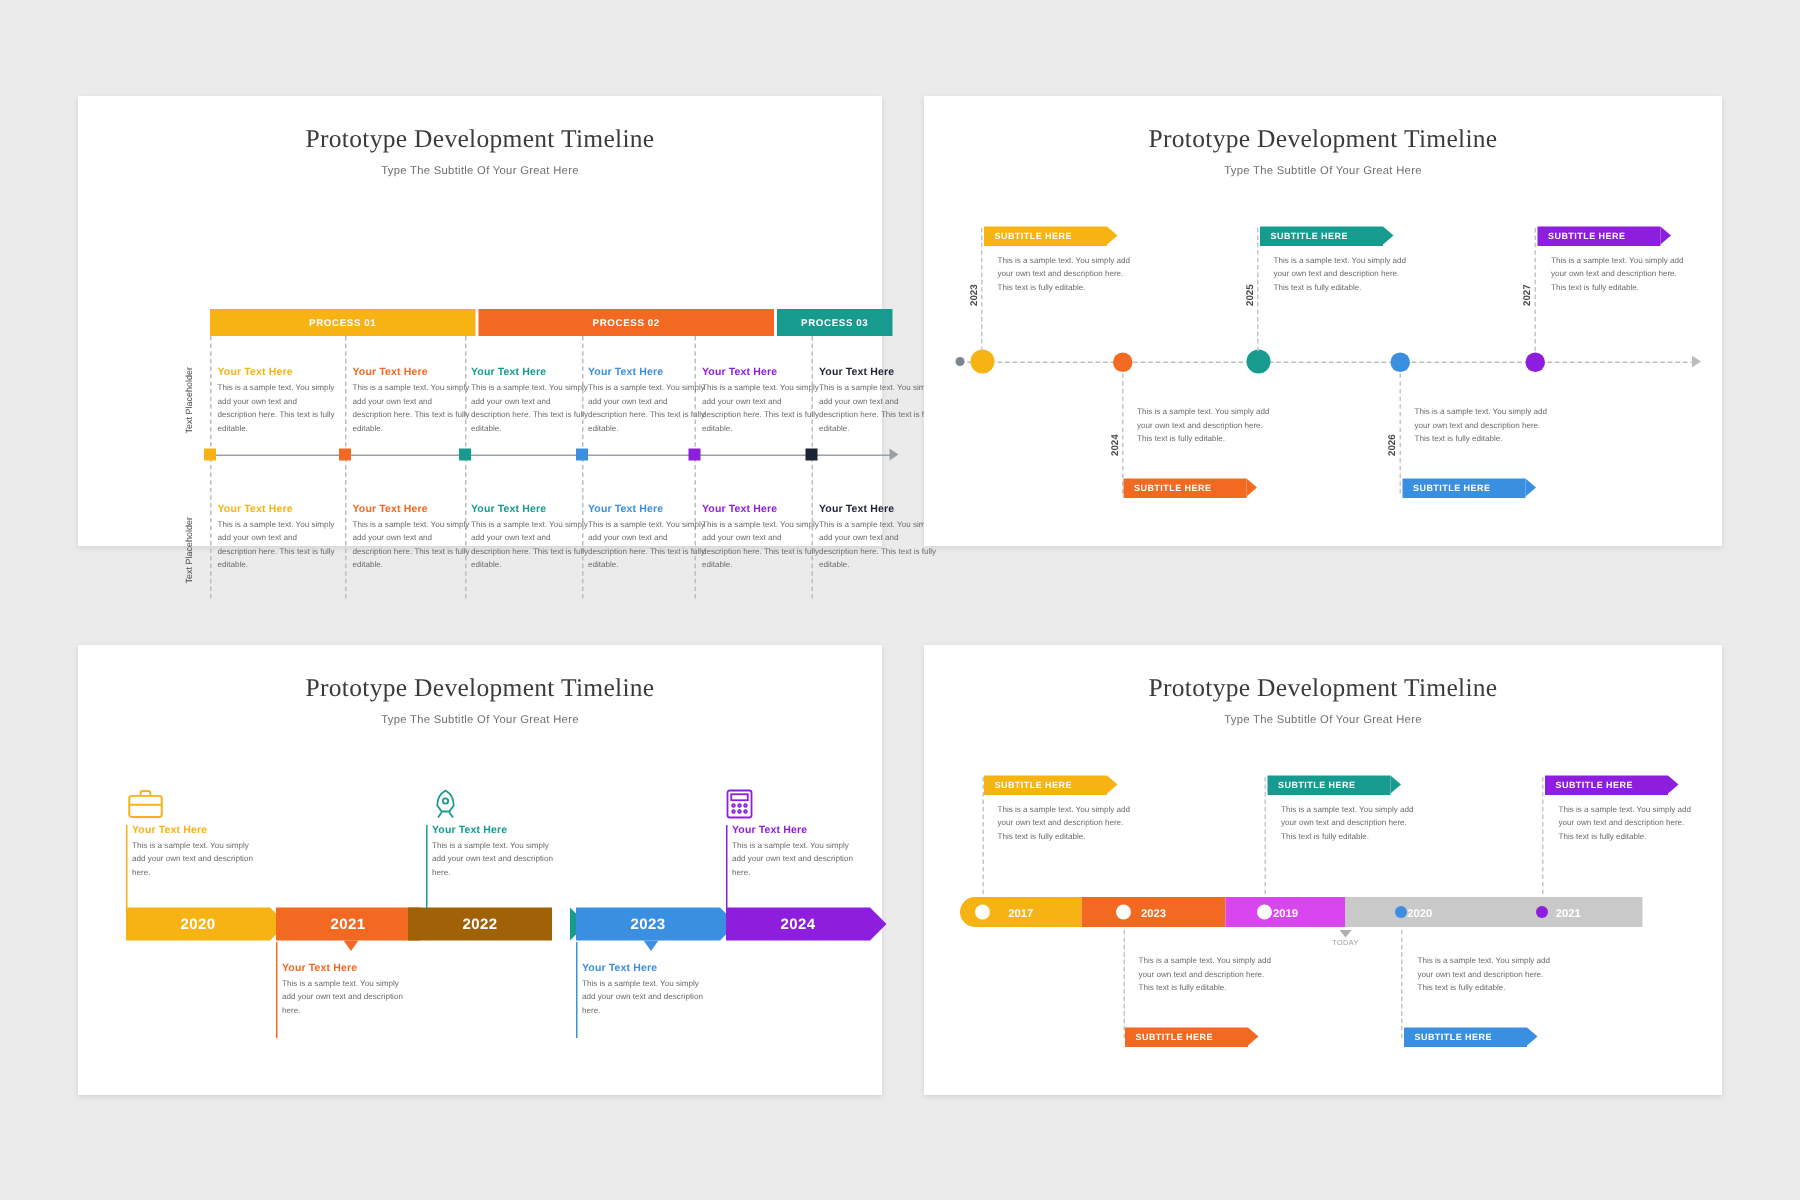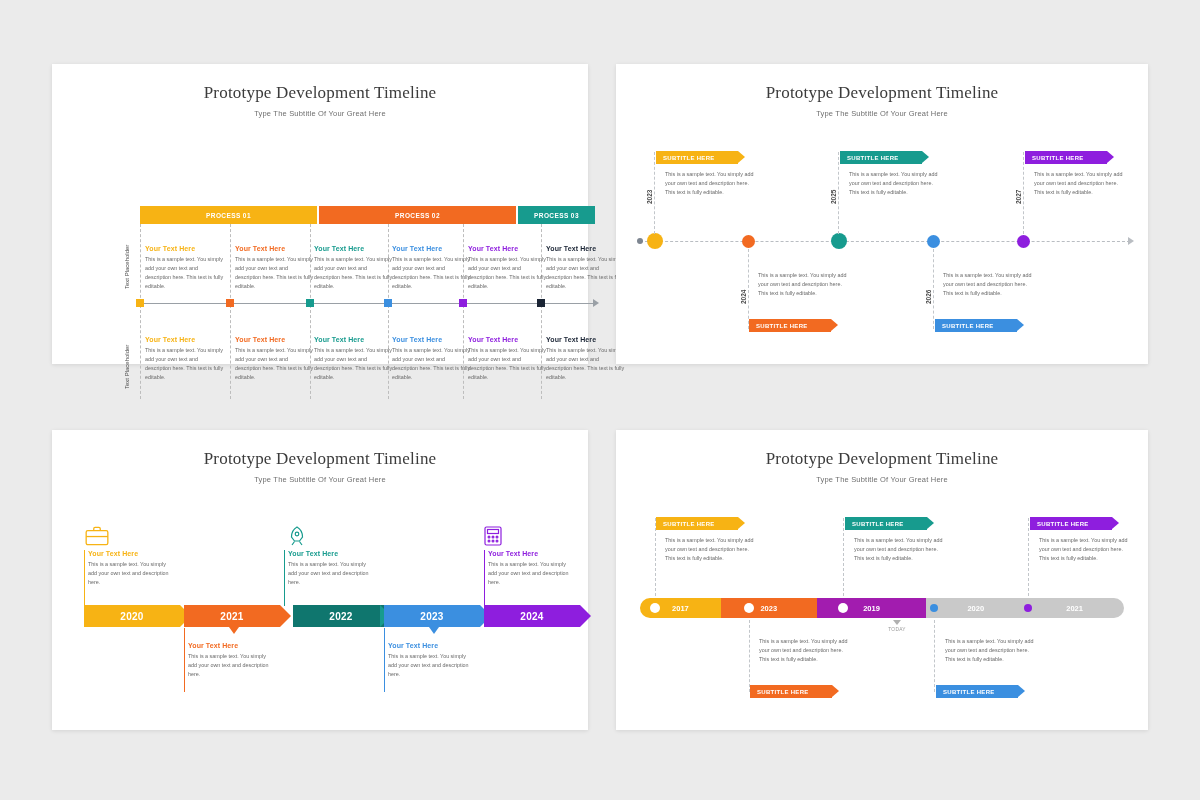--- a/index.html
+++ b/index.html
@@ -283,21 +283,21 @@
     <div class="s3-chev" style="left:32px;top:175px;width:96px;background:#f7b314;">
       <span>2020</span>
     </div>
     <div style="position:absolute;left:128px;top:175px;width:0;height:0;border-top:11px solid transparent;border-bottom:11px solid transparent;border-left:11px solid #f7b314;"></div>
 
     <div class="s3-chev" style="left:132px;top:175px;width:96px;background:#f26a21;">
       <span>2021</span>
     </div>
     <div style="position:absolute;left:228px;top:175px;width:0;height:0;border-top:11px solid transparent;border-bottom:11px solid transparent;border-left:11px solid #f26a21;"></div>
 
-    <div class="s3-chev" style="left:241px;top:175px;width:96px;background:#0f766e;">
+    <div class="s3-chev" style="left:220px;top:175px;width:96px;background:#a16207;">
       <span>2022</span>
     </div>
     <div style="position:absolute;left:328px;top:175px;width:0;height:0;border-top:11px solid transparent;border-bottom:11px solid transparent;border-left:11px solid #179b8e;"></div>
 
     <div class="s3-chev" style="left:332px;top:175px;width:96px;background:#3b8fe0;">
       <span>2023</span>
     </div>
     <div style="position:absolute;left:428px;top:175px;width:0;height:0;border-top:11px solid transparent;border-bottom:11px solid transparent;border-left:11px solid #3b8fe0;"></div>
 
     <div class="s3-chev" style="left:432px;top:175px;width:96px;background:#8e1ede;">
@@ -341,21 +341,21 @@
     <div class="s-title">Prototype Development Timeline</div>
     <div class="s-sub">Type The Subtitle Of Your Great Here</div>
 
     <div class="s4-track" style="left:24px;top:168px;width:484px;">
       <div class="s4-seg" style="width:81px;background:#f7b314;">
         <span>2017</span>
       </div>
       <div class="s4-seg" style="width:96px;background:#f26a21;">
         <span>2023</span>
       </div>
-      <div class="s4-seg" style="width:110px;background:#a21caf;">
+      <div class="s4-seg" style="width:80px;background:#d946ef;">
         <span>2019</span>
       </div>
       <div class="s4-seg" style="width:99px;background:#c9c9c9;">
         <span>2020</span>
       </div>
       <div class="s4-seg" style="width:99px;background:#c9c9c9;">
         <span>2021</span>
       </div>
     </div>
 

